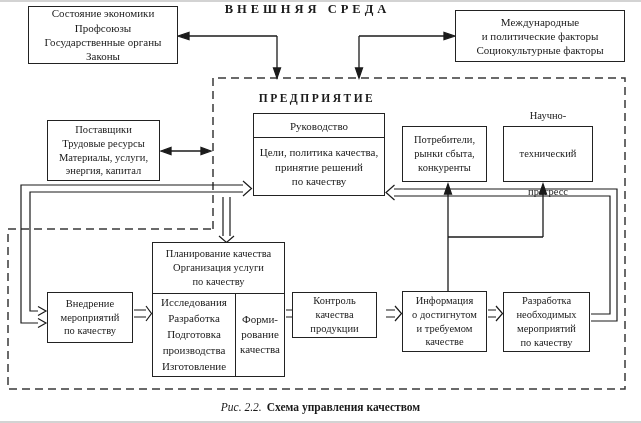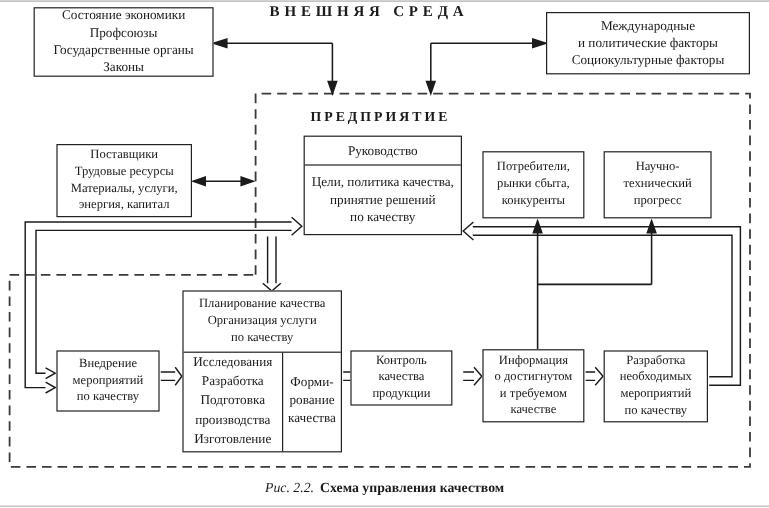--- a/index.html
+++ b/index.html
@@ -125,21 +125,21 @@
       <div class="ln">по качеству</div>
     </div>
   </div>
 
   <div class="box small" style="left:402px;top:126px;width:85px;height:56px;">
     <div class="ln">Потребители,</div>
     <div class="ln">рынки сбыта,</div>
     <div class="ln">конкуренты</div>
   </div>
 
-  <div class="box small" style="left:503px;top:126px;width:90px;height:56px;">
+  <div class="box small" style="left:503px;top:126px;width:90px;height:56px;gap:24px;">
     <div class="ln">Научно-</div>
     <div class="ln">технический</div>
     <div class="ln">прогресс</div>
   </div>
 
   <div class="box small" style="left:47px;top:292px;width:86px;height:51px;">
     <div class="ln">Внедрение</div>
     <div class="ln">мероприятий</div>
     <div class="ln">по качеству</div>
   </div>

